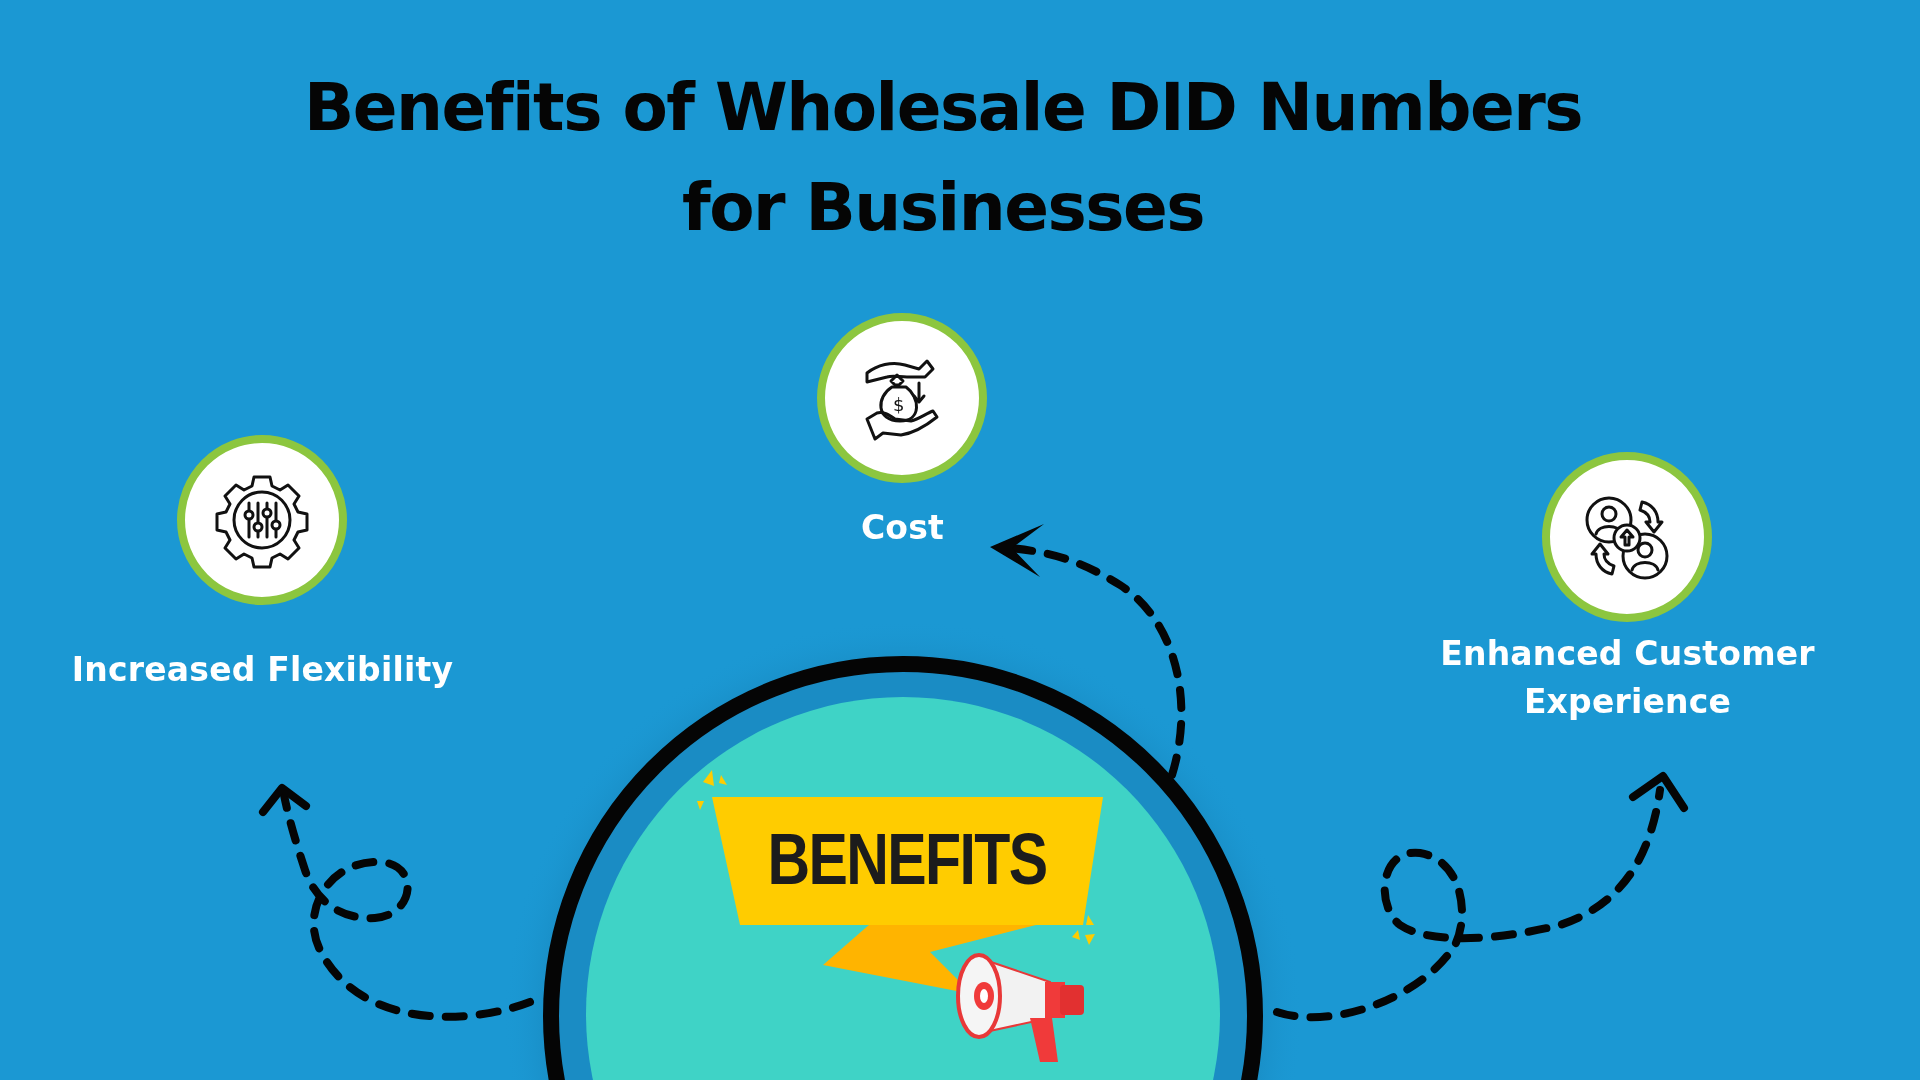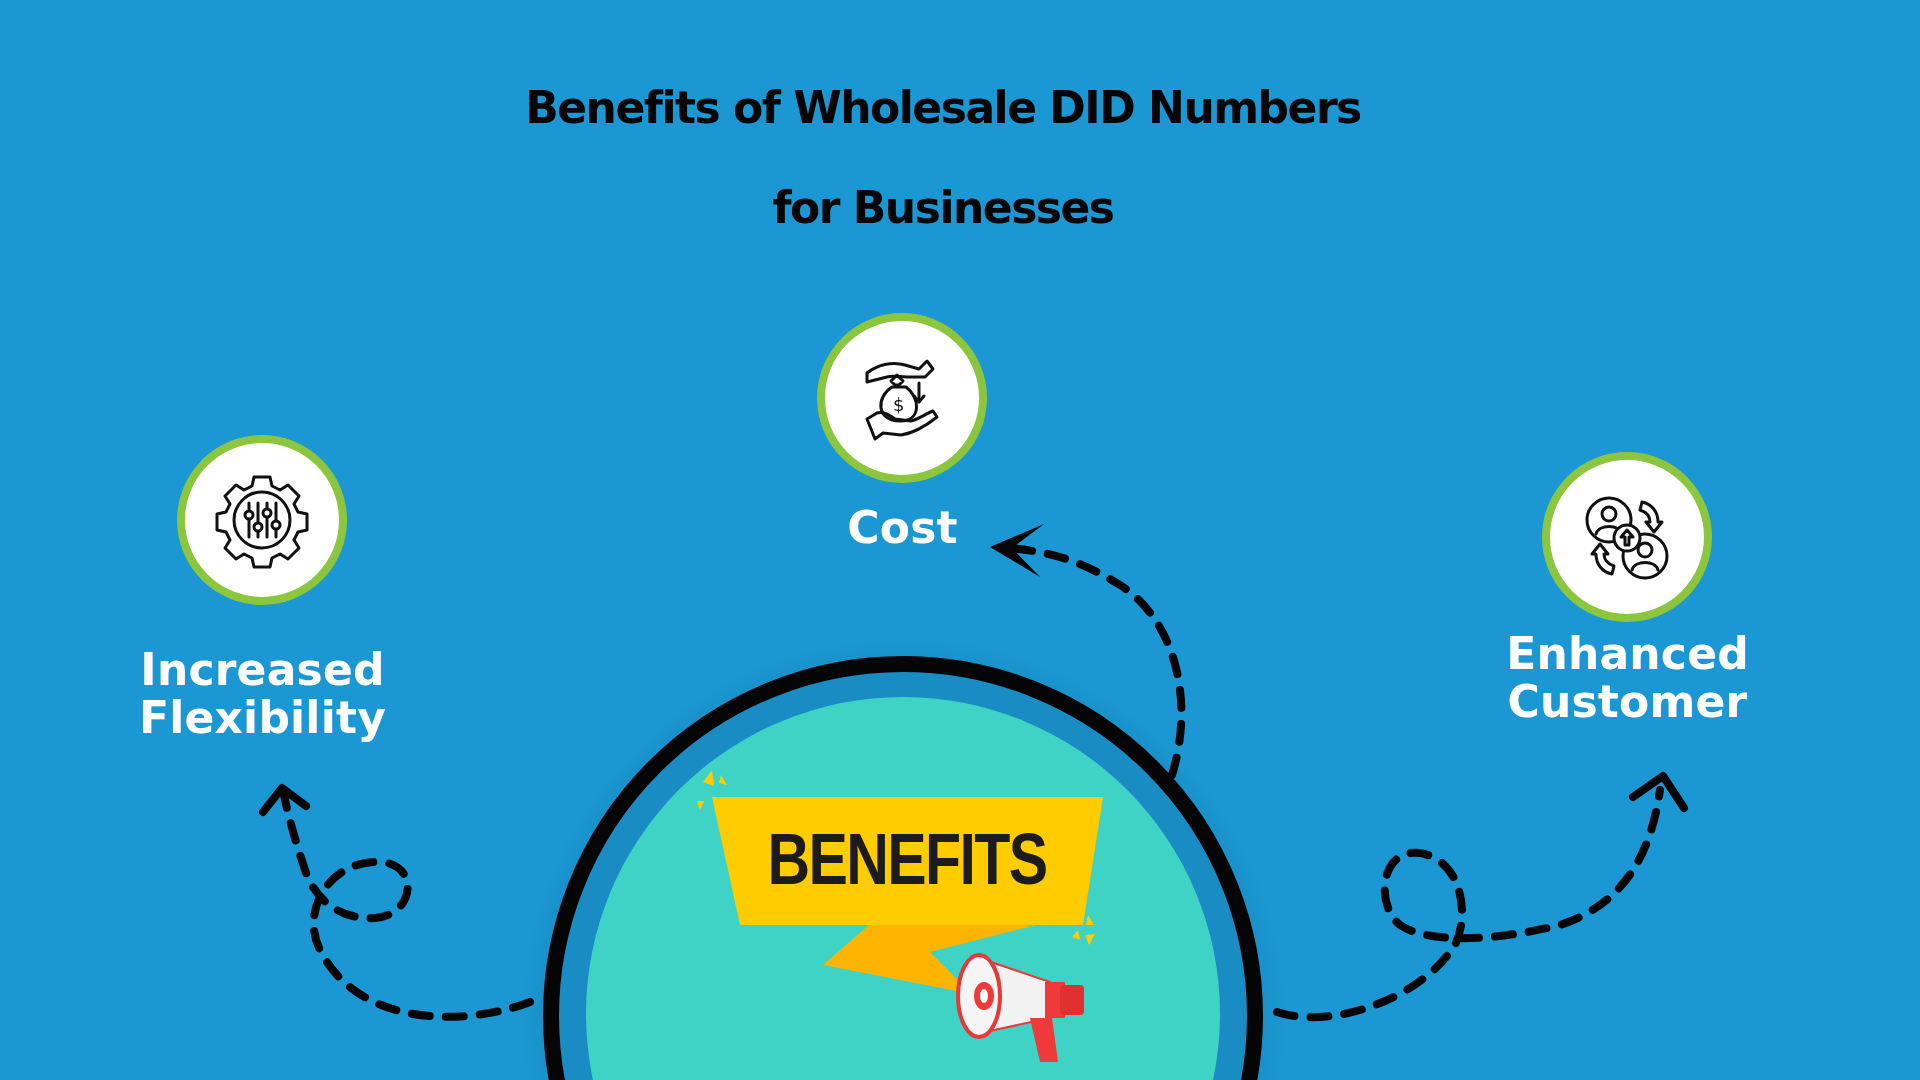--- a/index.html
+++ b/index.html
@@ -5,34 +5,34 @@
   html, body { margin:0; padding:0; }
   body {
     width:1920px; height:1080px; overflow:hidden; position:relative;
     background:#1b98d3;
     font-family:"Liberation Sans", sans-serif;
   }
   .title {
     position:absolute; left:0; width:1886px; top:58px;
     text-align:center; color:#050505;
     font-family:"DejaVu Sans", sans-serif; font-weight:bold;
-    font-size:44px; line-height:100px; letter-spacing:-1.5px;
+    font-size:66px; line-height:100px; letter-spacing:-1.5px;
   }
   .title span { display:block; }
   .layer { position:absolute; left:0; top:0; width:1920px; height:1080px; }
   .icon-circle {
     position:absolute; width:154px; height:154px; border-radius:50%;
     background:#ffffff; border:8px solid #8cc63f; box-sizing:content-box;
     display:flex; align-items:center; justify-content:center;
   }
   .icon-circle svg { width:110px; height:110px; }
   .label {
     position:absolute; color:#ffffff; font-weight:bold; text-align:center;
     font-family:"DejaVu Sans", sans-serif;
-    font-size:44px; line-height:48px; letter-spacing:0.2px;
+    font-size:33px; line-height:48px; letter-spacing:0.2px;
   }
   .banner-text {
     position:absolute; left:712px; top:818px; width:390px; text-align:center;
     font-family:"Liberation Sans", sans-serif; font-weight:bold;
     font-size:72px; color:#1c1c1c; letter-spacing:-2px;
     transform:scaleX(0.82); transform-origin:center;
   }
 </style>
 </head>
 <body>
@@ -138,13 +138,14 @@
     <circle cx="73" cy="68" r="7"></circle>
       <path d="M60 88 c3 -10 23 -10 26 0"></path>
     <circle cx="55" cy="56" r="13" fill="#fff"></circle>
     <path d="M55 48 l-6 7 h4 v8 h4 v-8 h4 z"></path>
     <path d="M70 20 c10 2 16 10 16 20 l4 0 l-8 10 l-8 -10 l4 0 c0 -6 -4 -10 -10 -12 z"></path>
     <path d="M40 92 c-10 -2 -16 -10 -16 -20 l-4 0 l8 -10 l8 10 l-4 0 c0 6 4 10 10 12 z"></path>
   </svg>
 </div>
 <div class="label" style="left:1430px; width:395px; top:630px;">
   <div>Enhanced Customer</div>
+  <div>Experience</div>
 </div>
 
 </body></html>

